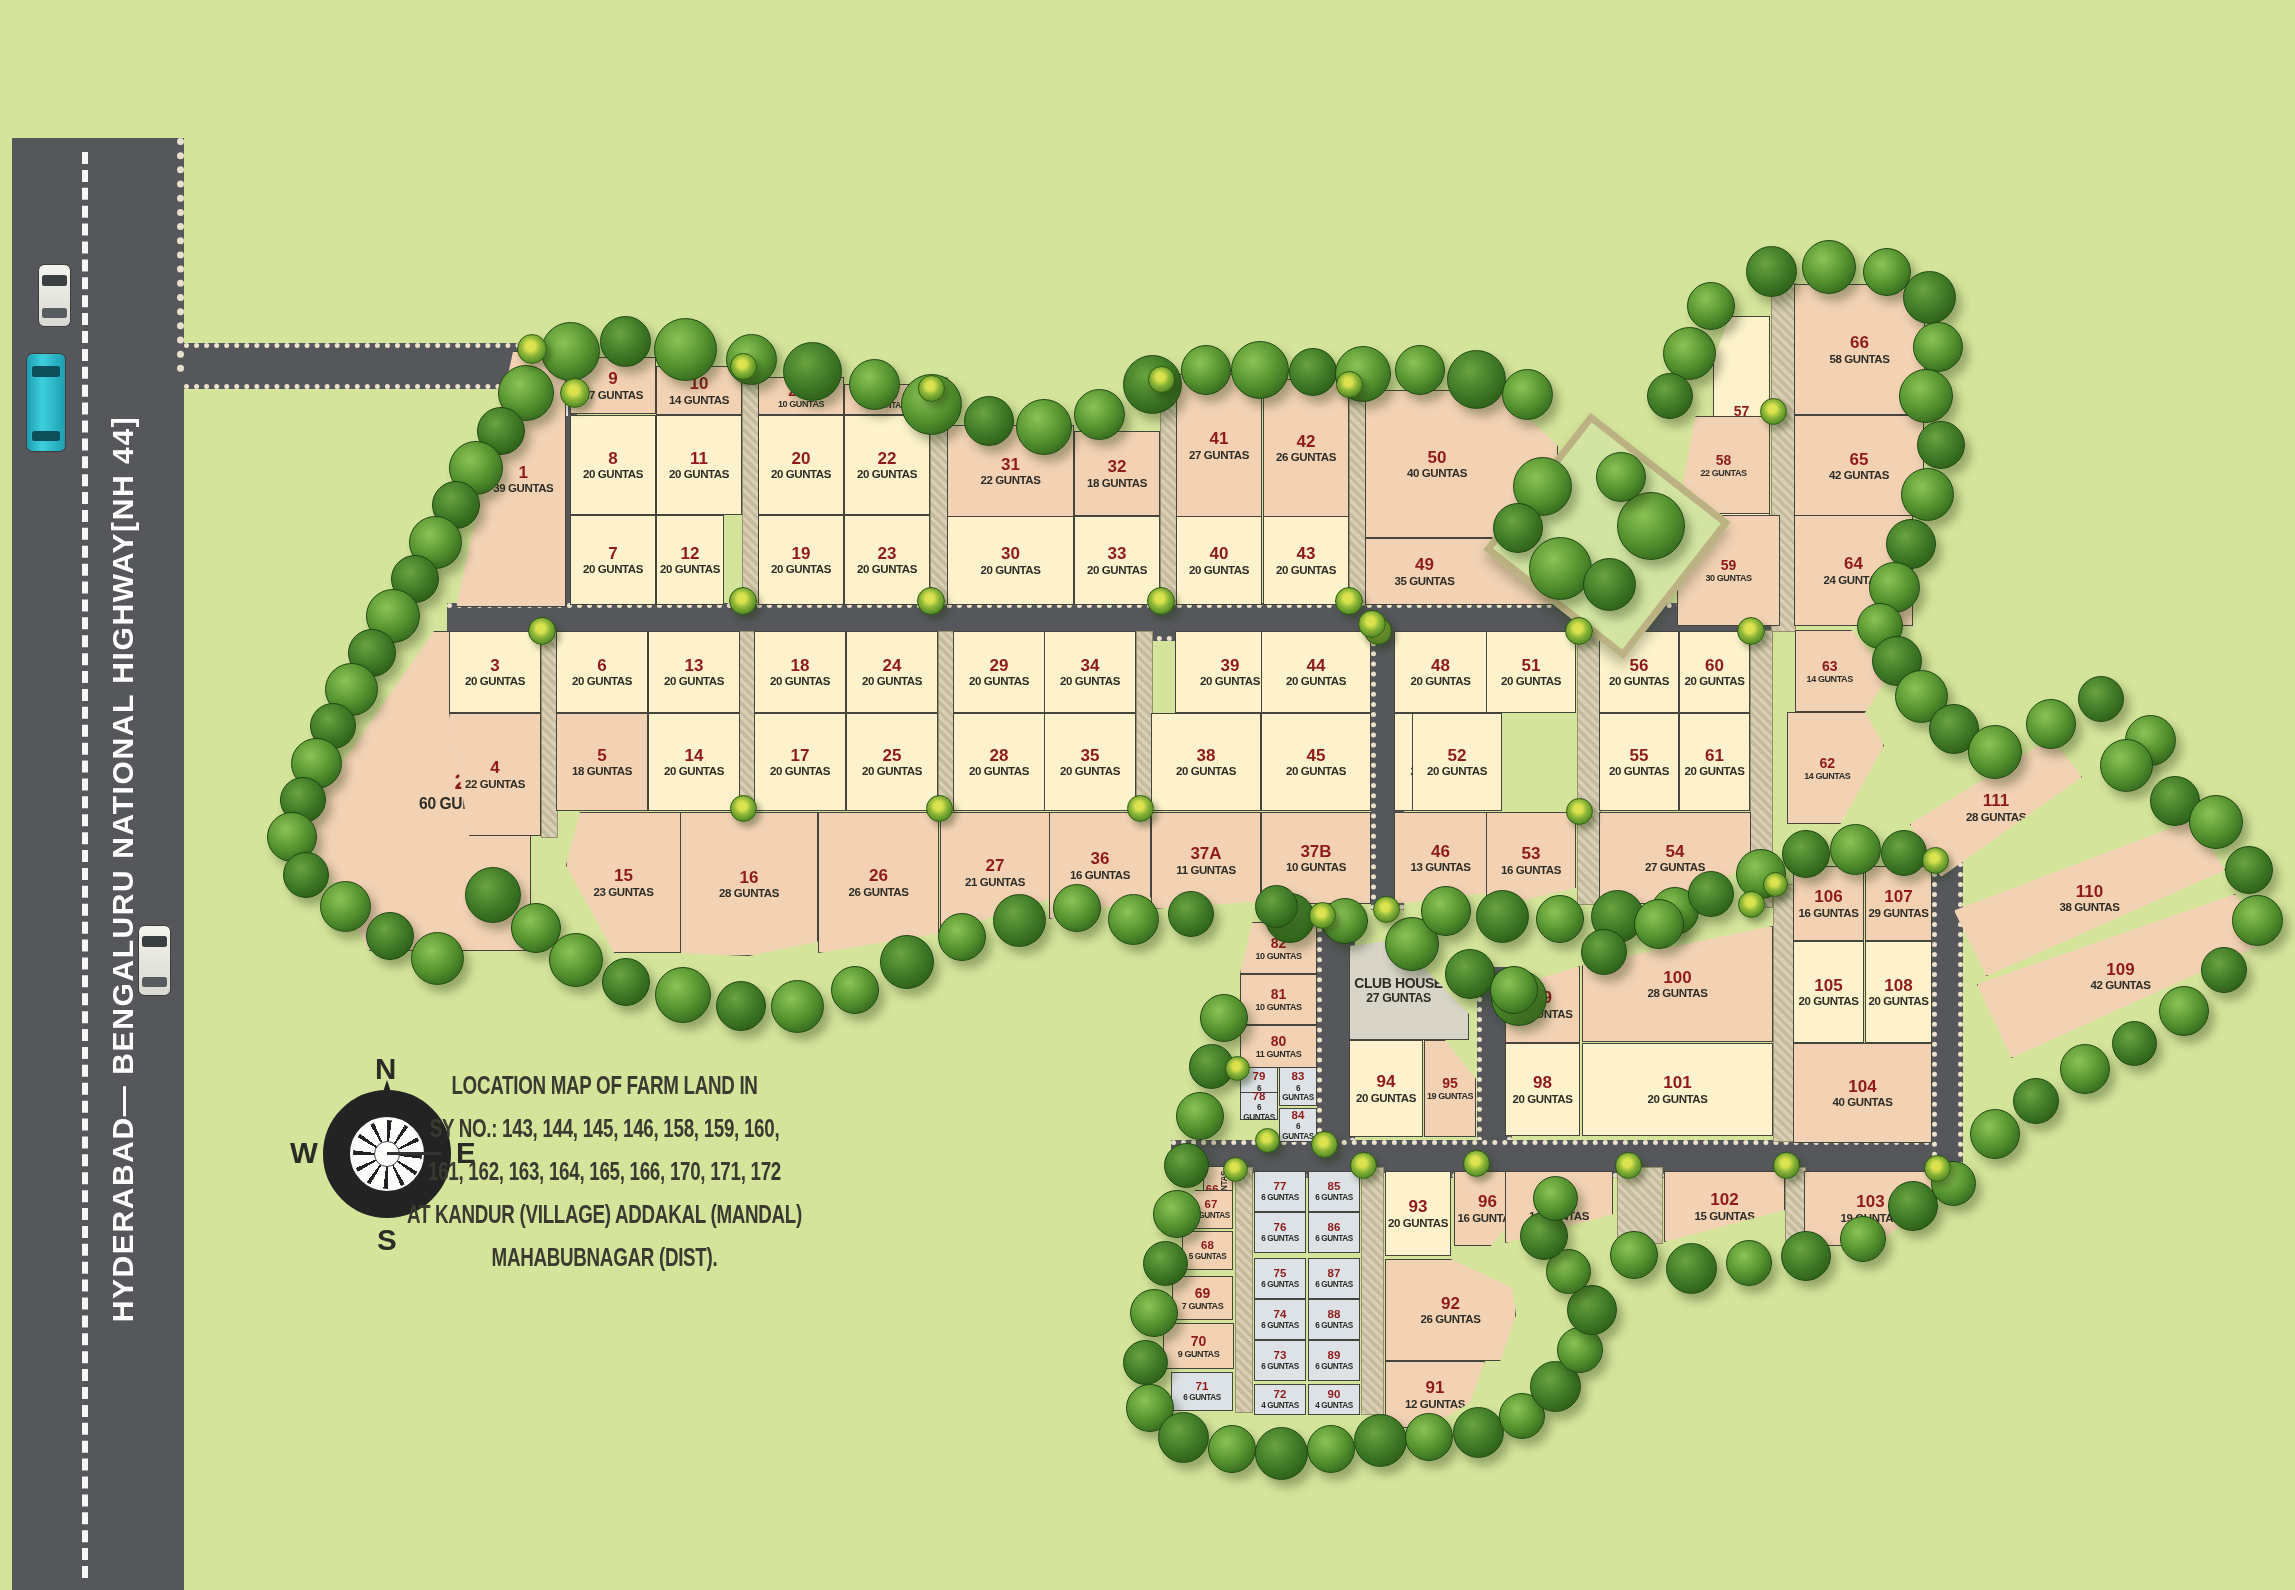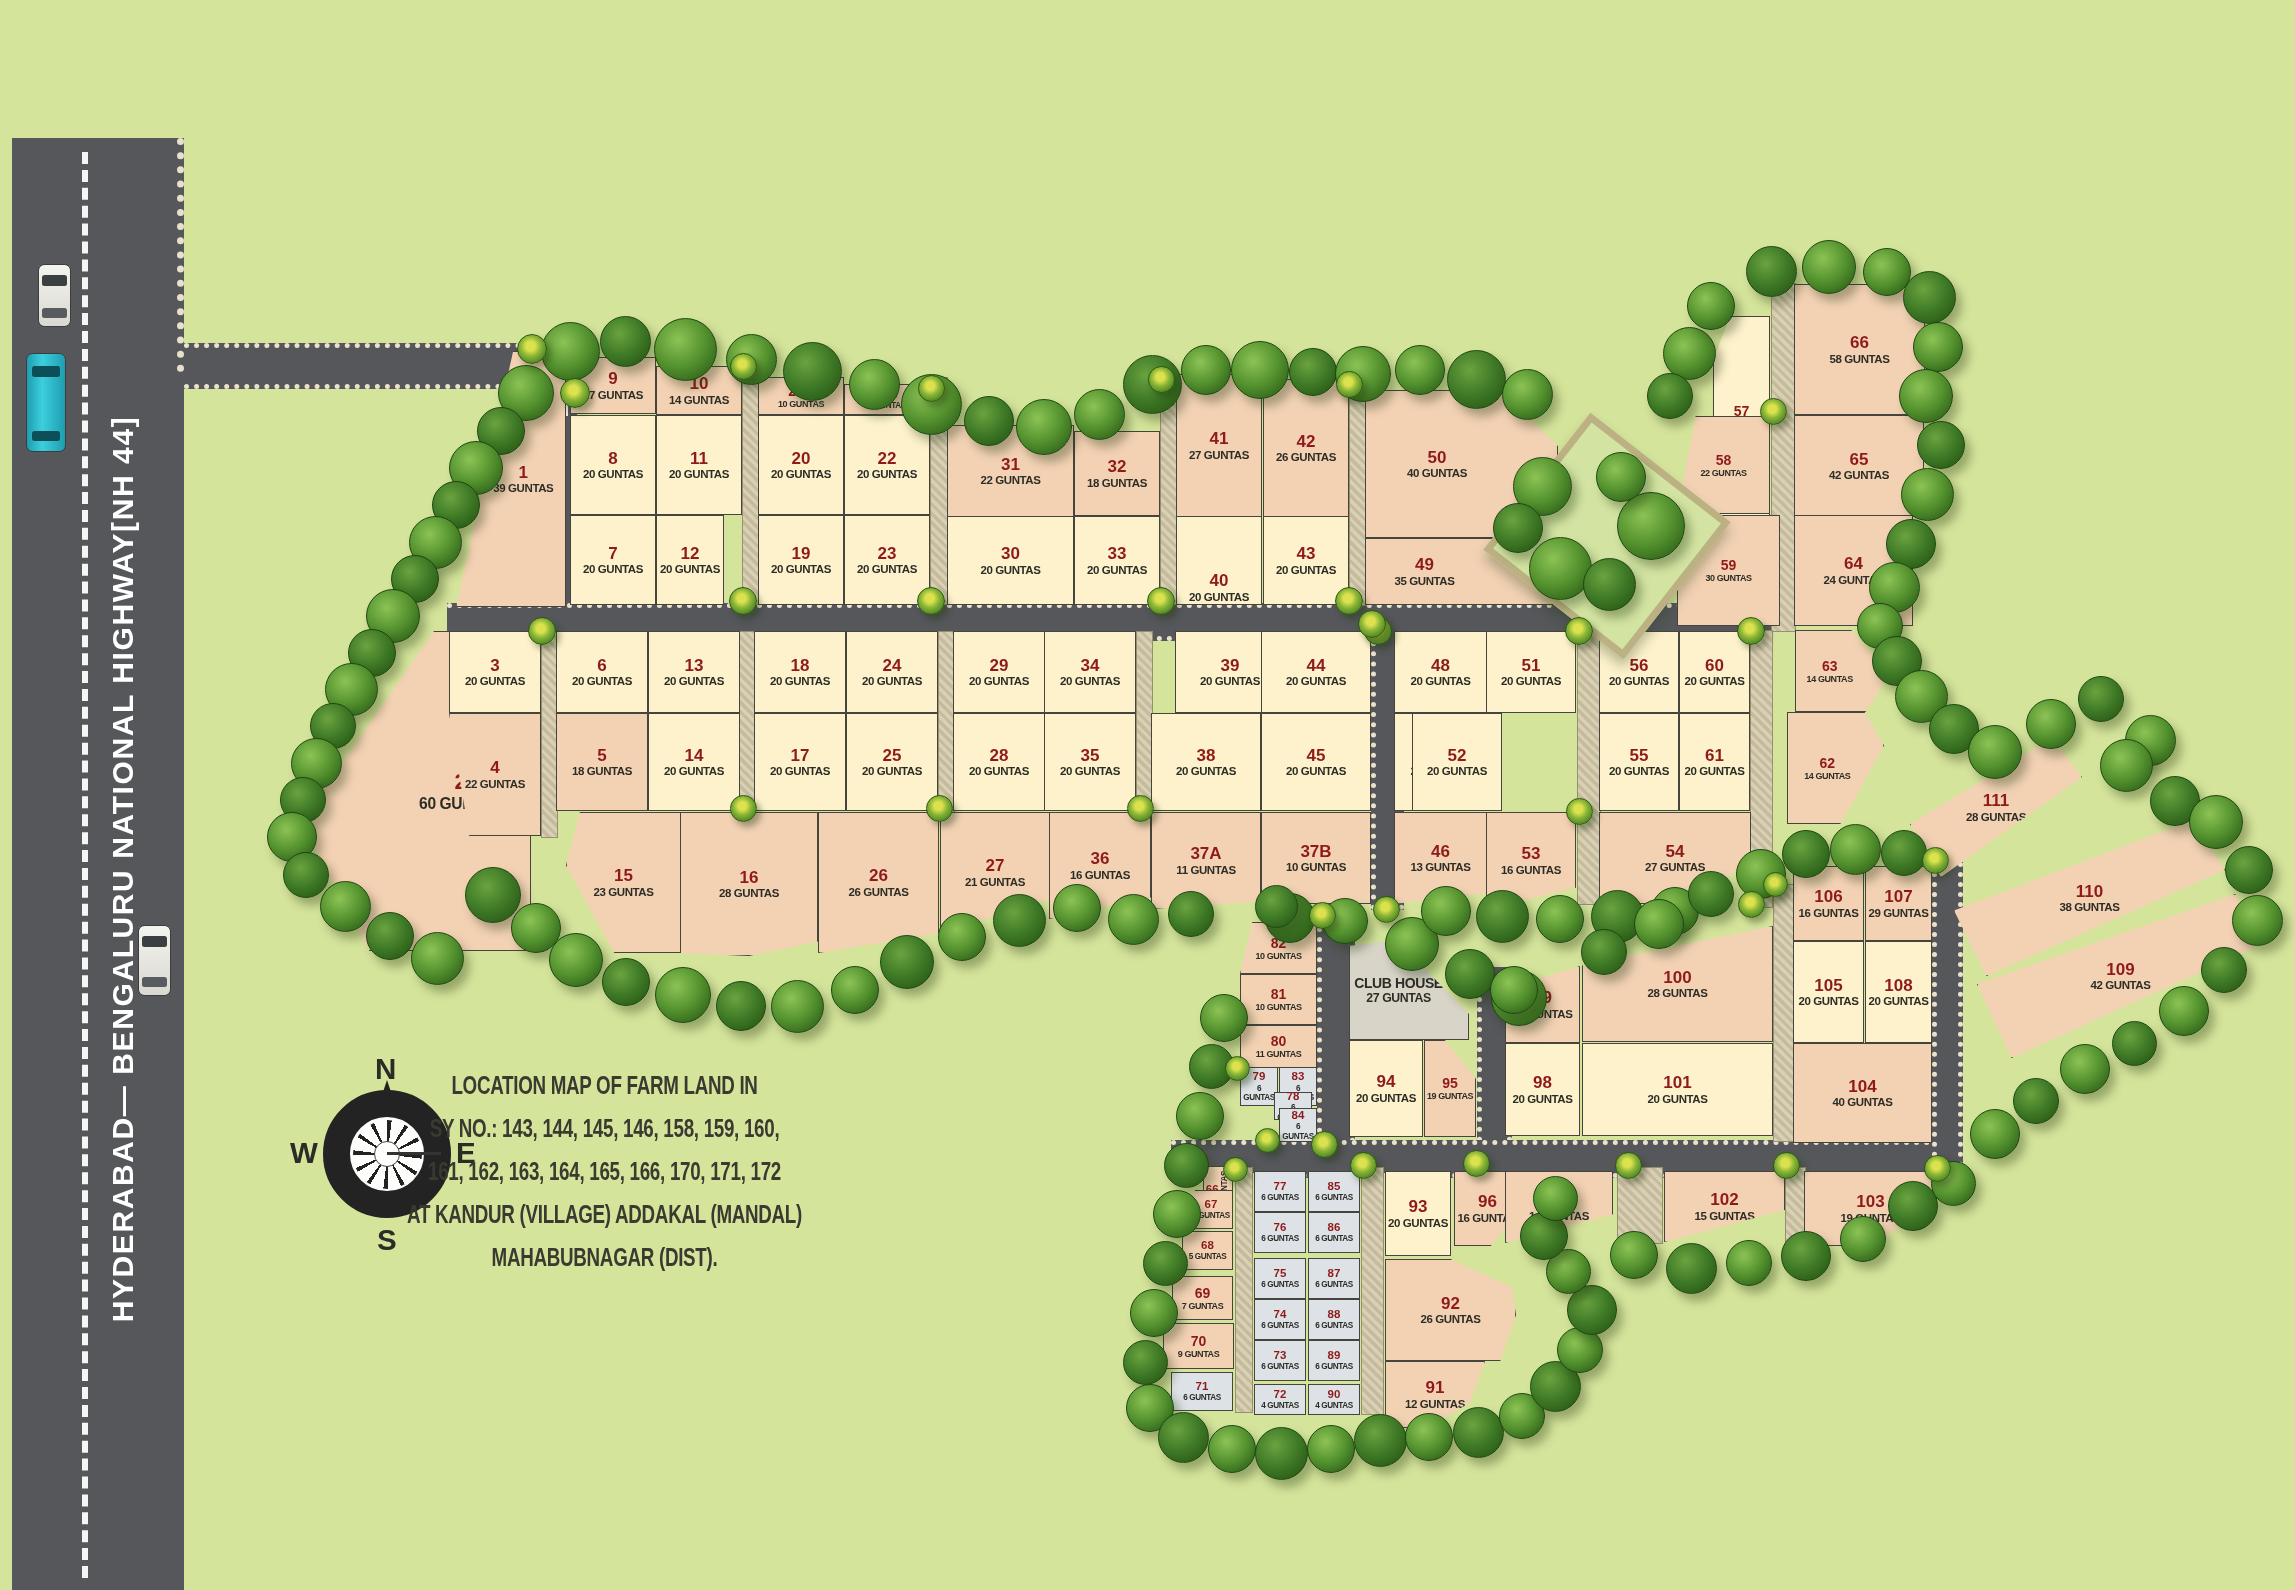--- a/index.html
+++ b/index.html
@@ -171,21 +171,21 @@
         <div class="pa">18 GUNTAS</div>
       </div>
       <div class="plot cream s" style="left: 1074px; top: 516px; width: 86px; height: 89px;">
         <div class="pn">33</div>
         <div class="pa">20 GUNTAS</div>
       </div>
       <div class="plot salmon s" style="left: 1176px; top: 374px; width: 86px; height: 143px;">
         <div class="pn">41</div>
         <div class="pa">27 GUNTAS</div>
       </div>
-      <div class="plot cream s" style="left: 1176px; top: 516px; width: 86px; height: 89px; justify-content: flex-end;">
+      <div class="plot cream s" style="left: 1176px; top: 516px; width: 86px; height: 89px;">
         <div class="pn">40</div>
         <div class="pa">20 GUNTAS</div>
       </div>
       <div class="plot salmon s" style="left: 1263px; top: 379px; width: 86px; height: 138px;">
         <div class="pn">42</div>
         <div class="pa">26 GUNTAS</div>
       </div>
       <div class="plot cream s" style="left: 1263px; top: 516px; width: 86px; height: 89px;">
         <div class="pn">43</div>
         <div class="pa">20 GUNTAS</div>
@@ -391,21 +391,21 @@
         <div class="pa">11 GUNTAS</div>
       </div>
       <div class="plot bluegray xxs" style="left: 1240px; top: 1067px; width: 38px; height: 39px;">
         <div class="pn">79</div>
         <div class="pa">6 GUNTAS</div>
       </div>
       <div class="plot bluegray xxs" style="left: 1279px; top: 1067px; width: 38px; height: 39px;">
         <div class="pn">83</div>
         <div class="pa">6 GUNTAS</div>
       </div>
-      <div class="plot bluegray xxs" style="left: 1240px; top: 1092px; width: 38px; height: 28px; margin-left: 34px;">
+      <div class="plot bluegray xxs" style="left: 1240px; top: 1092px; width: 38px; height: 28px;">
         <div class="pn">78</div>
         <div class="pa">6 GUNTAS</div>
       </div>
       <div class="plot bluegray xxs" style="left: 1279px; top: 1108px; width: 38px; height: 34px;">
         <div class="pn">84</div>
         <div class="pa">6 GUNTAS</div>
       </div>
       <div class="plot salmon vert" style="left: 1203px; top: 1166px; width: 29.5px; height: 48px;">
         <div class="pn">66</div>
         <div class="pa">5 GUNTAS</div>

